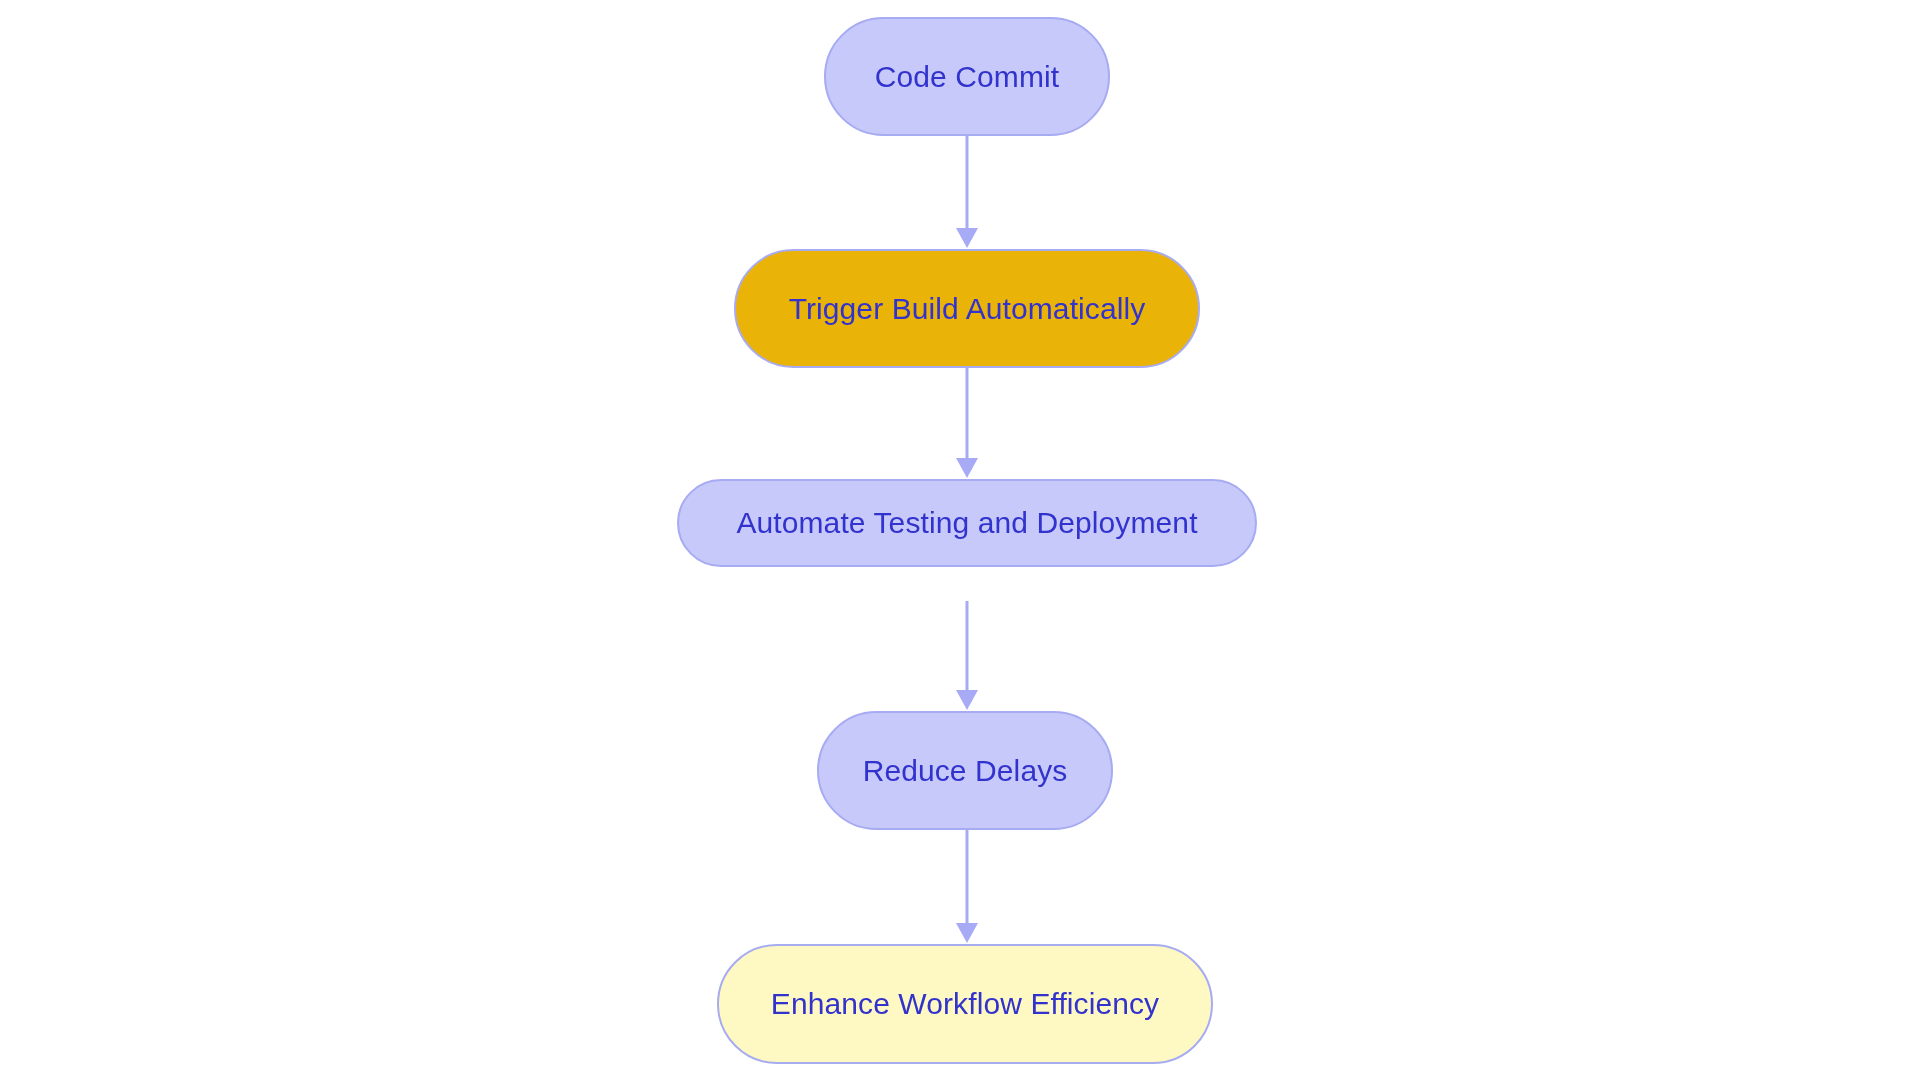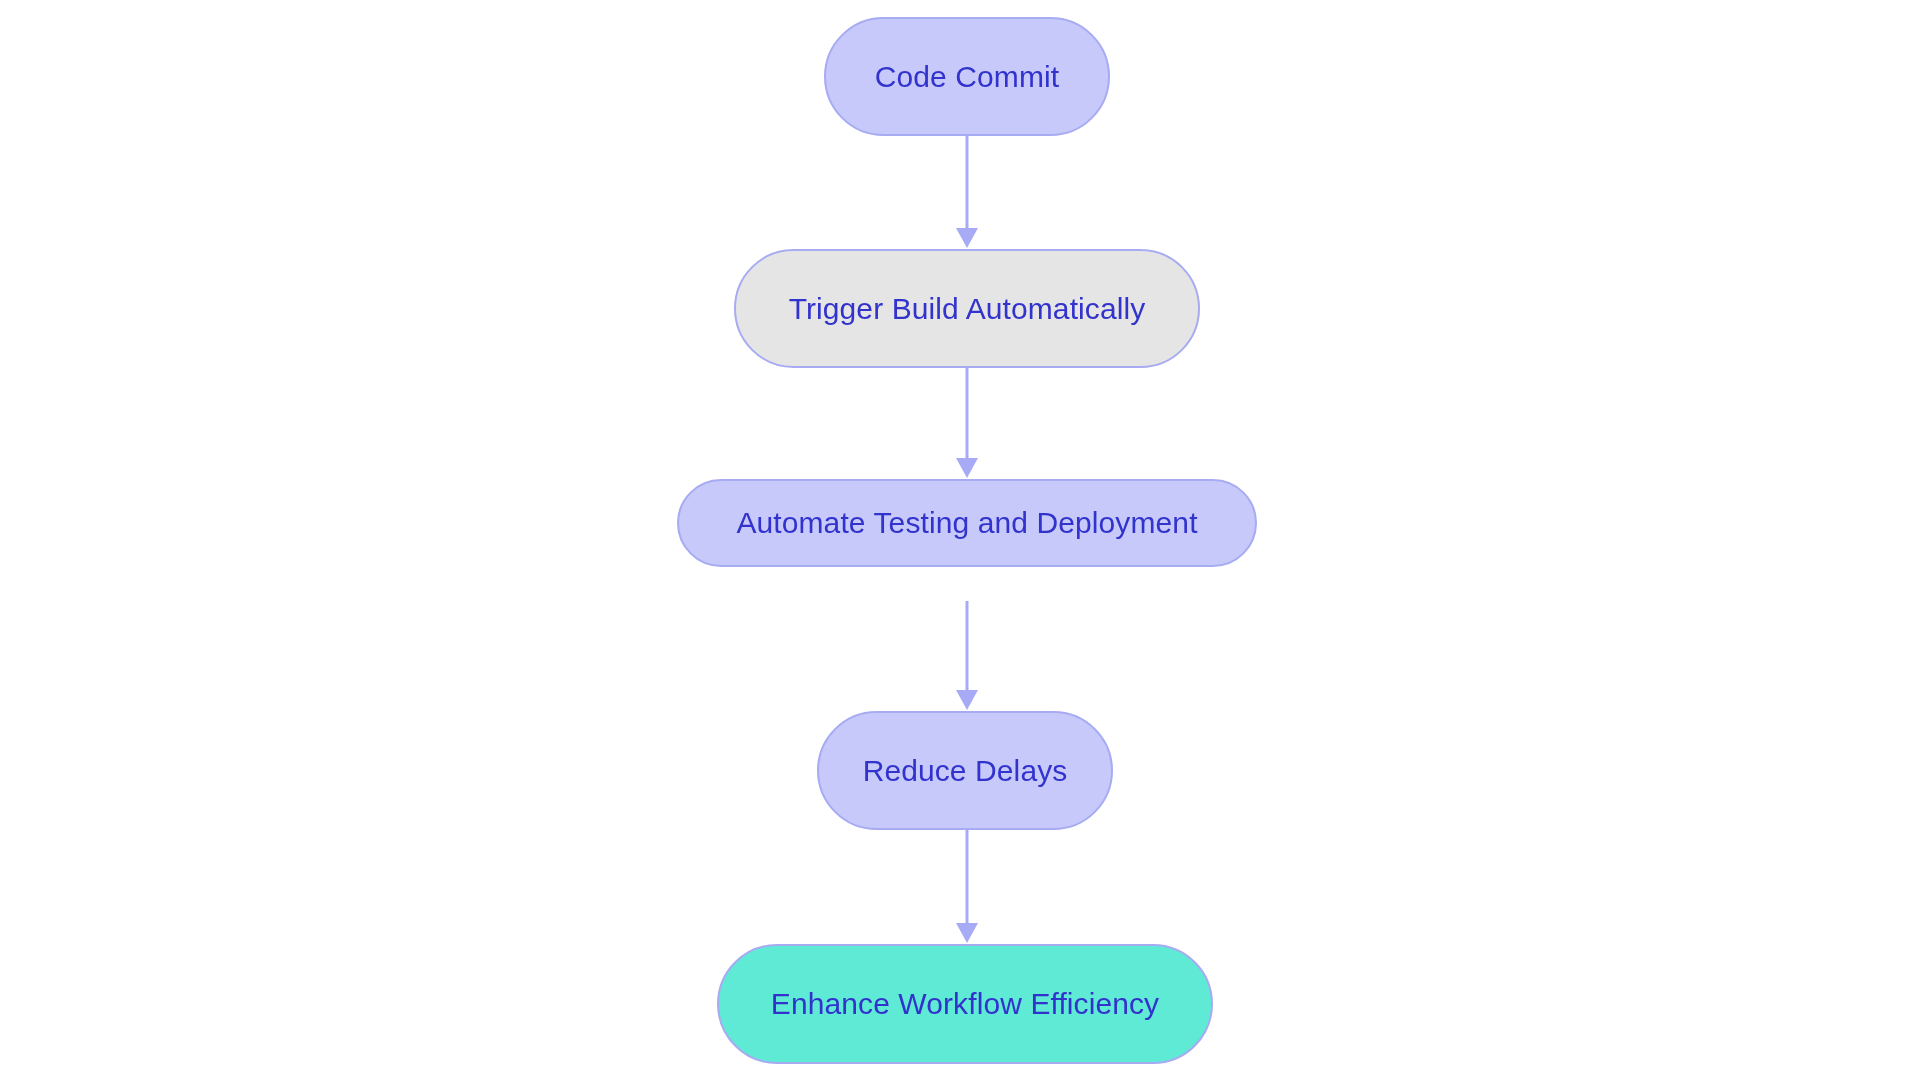--- a/index.html
+++ b/index.html
@@ -96,29 +96,29 @@
     <g>
       <line class="connector-line" x1="967" y1="830" x2="967" y2="924" stroke="#a7abf5"></line>
       <polygon class="connector-head" points="956,923 978,923 967,943" fill="#a7abf5"></polygon>
     </g>
   </svg>
 
   <div class="flow-node node-1" style="background: rgb(198, 201, 250); border-color: rgb(167, 171, 242); color: rgb(50, 50, 205);">
     <span class="node-label">Code Commit</span>
   </div>
 
-  <div class="flow-node node-2" style="background: #e5e5e5; border-color: rgb(167, 171, 242); color: rgb(50, 50, 205);">
+  <div class="flow-node node-2" style="background: #eab308; border-color: rgb(167, 171, 242); color: rgb(50, 50, 205);">
     <span class="node-label">Trigger Build Automatically</span>
   </div>
 
   <div class="flow-node node-3" style="background: rgb(198, 201, 250); border-color: rgb(167, 171, 242); color: rgb(50, 50, 205);">
     <span class="node-label">Automate Testing and Deployment</span>
   </div>
 
   <div class="flow-node node-4" style="background: rgb(198, 201, 250); border-color: rgb(167, 171, 242); color: rgb(50, 50, 205);">
     <span class="node-label">Reduce Delays</span>
   </div>
 
-  <div class="flow-node node-5" style="background: #5eead4; border-color: rgb(167, 171, 242); color: rgb(50, 50, 205);">
+  <div class="flow-node node-5" style="background: #fef9c3; border-color: rgb(167, 171, 242); color: rgb(50, 50, 205);">
     <span class="node-label">Enhance Workflow Efficiency</span>
   </div>
 
 </div>
 
 </body></html>

